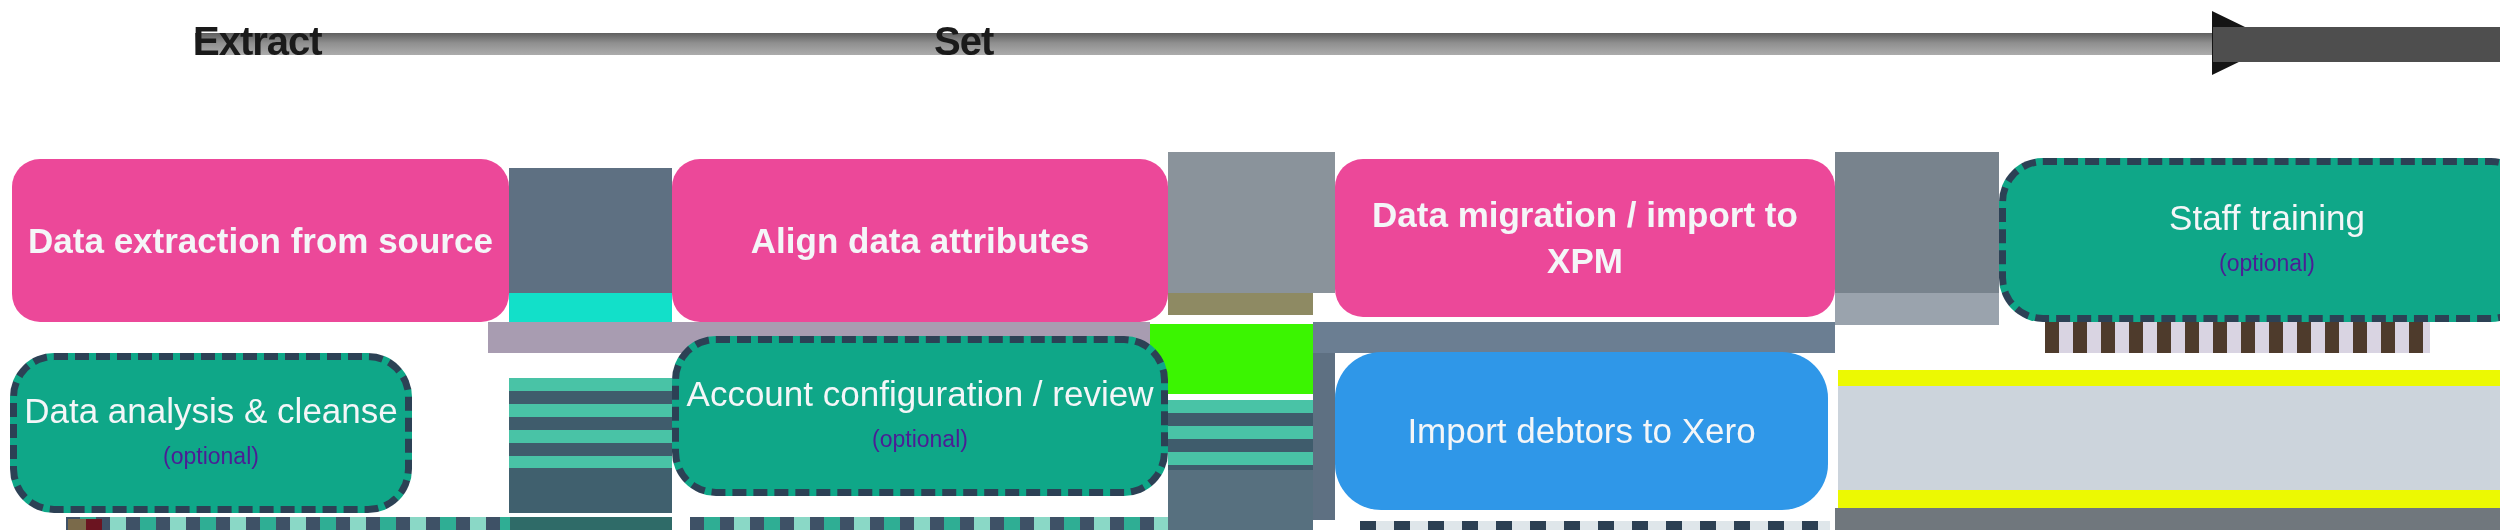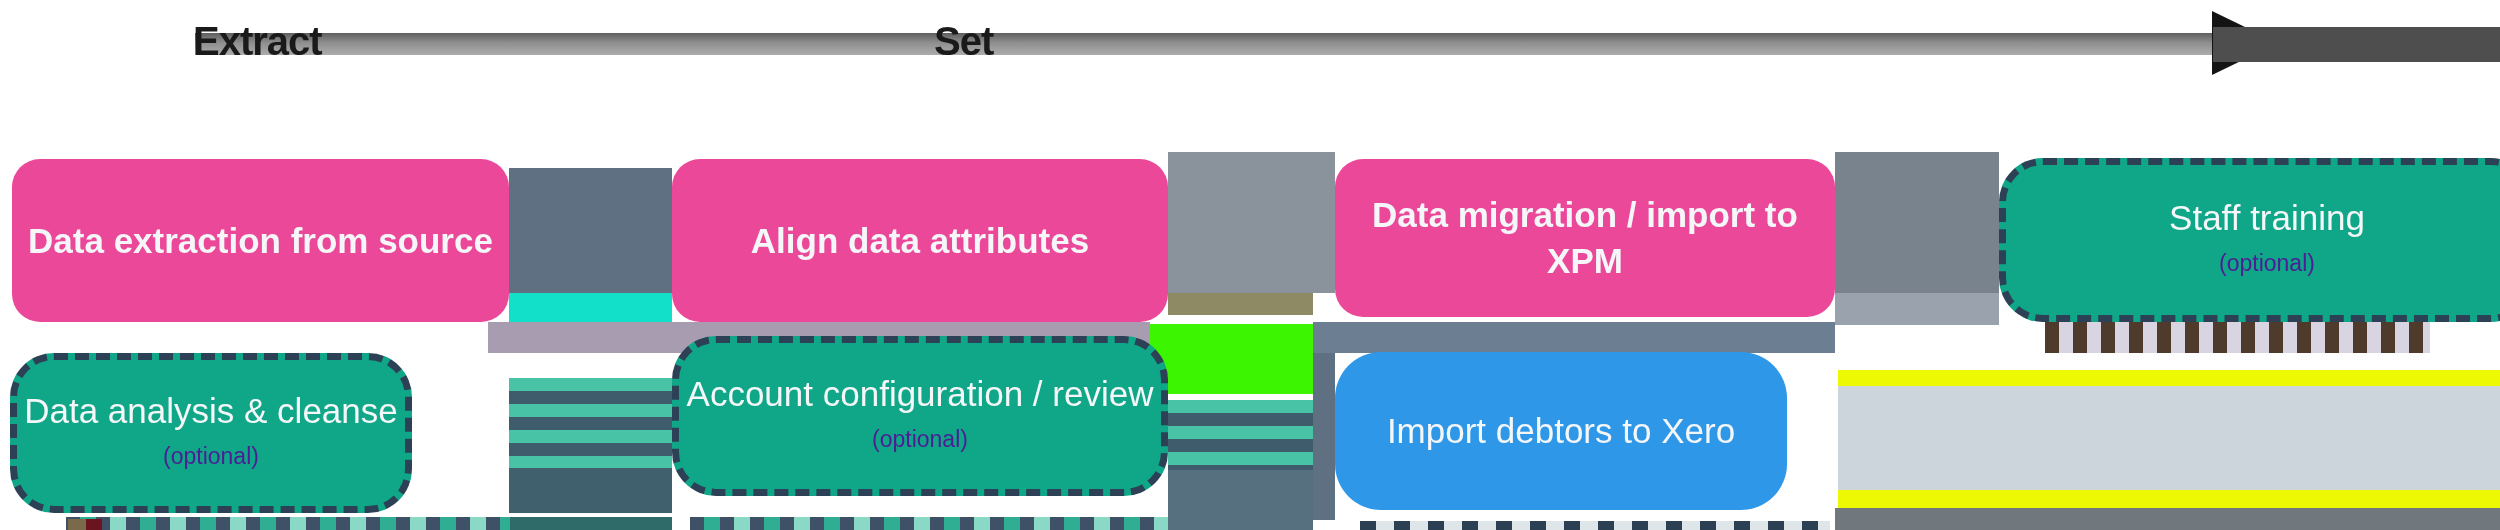--- a/index.html
+++ b/index.html
@@ -81,17 +81,17 @@
   </div>
 
   <div class="box green" style="left:10px;top:353px;width:402px;height:160px">
     <span class="lbl">Data analysis &amp; cleanse</span>
     <span class="sub">(optional)</span>
   </div>
   <div class="box green" style="left:672px;top:336px;width:496px;height:160px">
     <span class="lbl">Account configuration / review</span>
     <span class="sub">(optional)</span>
   </div>
-  <div class="box blue" style="left:1335px;top:352px;width:452px;height:158px">
+  <div class="box blue" style="left:1335px;top:352px;width:493px;height:158px">
     <span class="lbl">Import debtors to Xero</span>
   </div>
 
 </div>
 
 </body></html>

